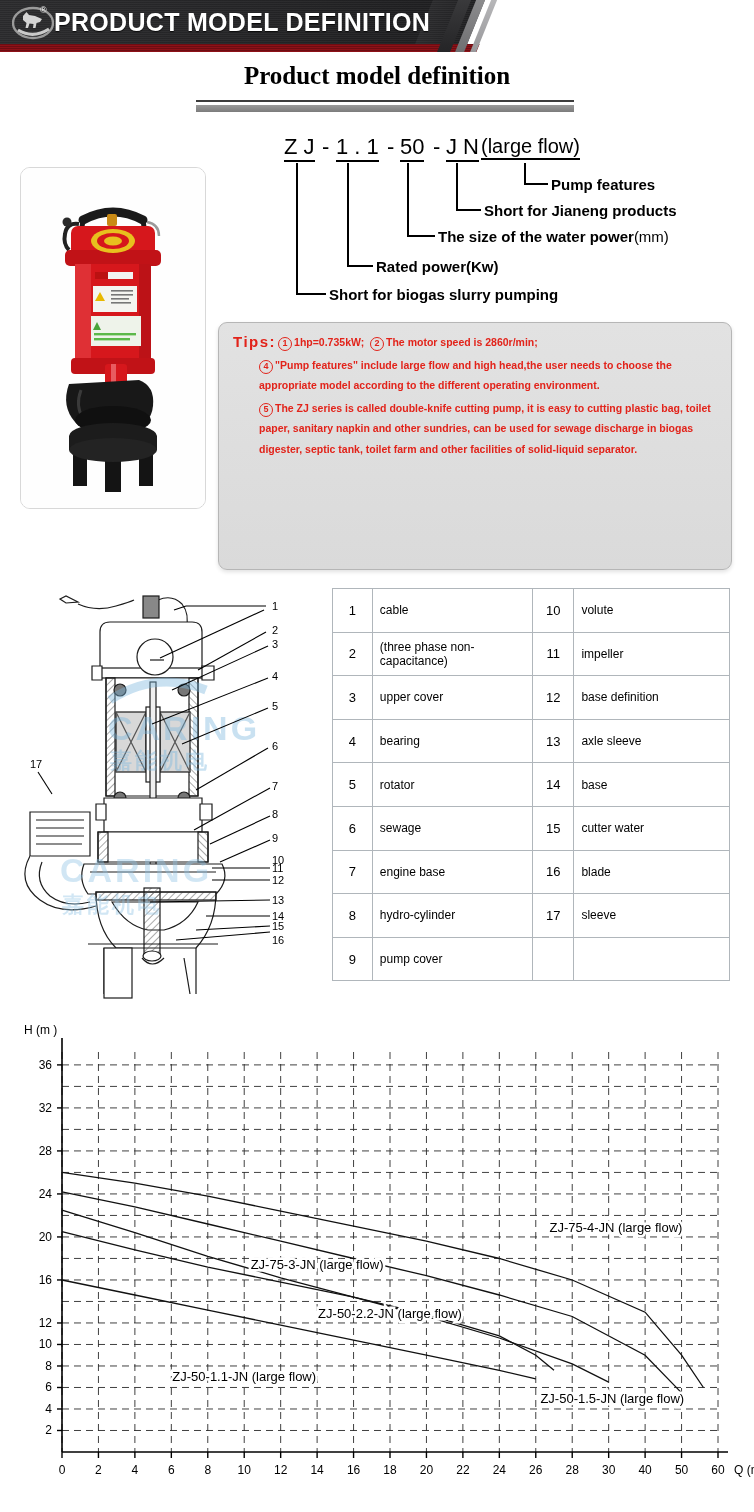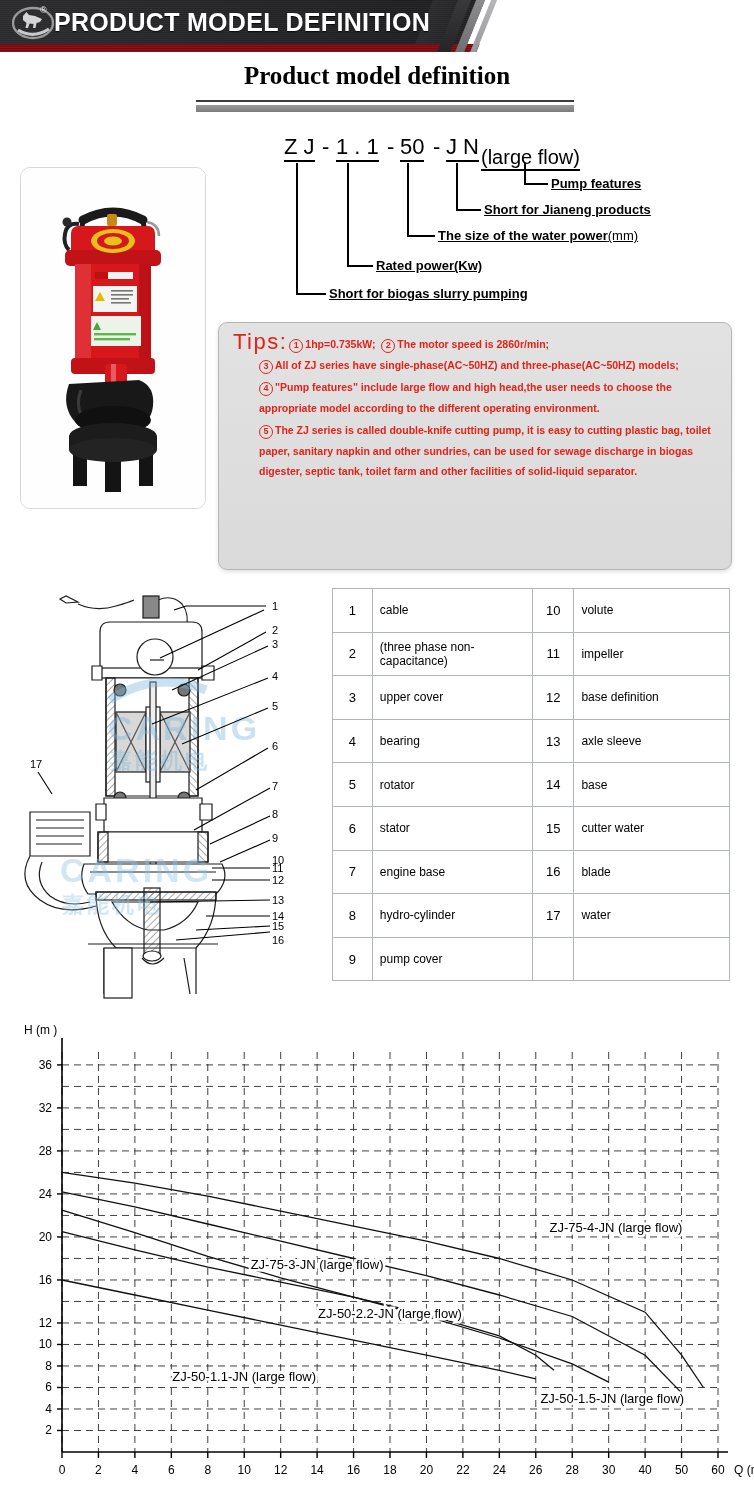--- a/index.html
+++ b/index.html
@@ -39,33 +39,33 @@
   .photo-frame{position:absolute;left:20px;top:167px;width:184px;height:340px;
     background:#fff;border:1px solid #d8d8d8;border-radius:10px;overflow:hidden;}
   .pump{position:absolute;left:0;top:0;width:184px;height:340px;}
 
   
   .model-wrap{position:absolute;left:276px;top:130px;width:470px;height:190px;}
   .mc{position:absolute;top:4px;font-size:22px;font-weight:normal;
     font-family:"Liberation Sans",sans-serif;letter-spacing:0px;}
   .mc u{text-decoration:none;border-bottom:2.5px solid #000;padding-bottom:1px;}
   .mc-paren{font-weight:normal;font-size:20px;}
-  .lead-label{position:absolute;font-size:13px;font-weight:bold;white-space:nowrap;text-decoration:underline;}
+  .lead-label{position:absolute;font-size:15px;font-weight:bold;white-space:nowrap;}
   .lead-label .thin{font-weight:normal;}
   .vline{position:absolute;width:2px;background:#000;}
   .hline{position:absolute;height:2px;background:#000;}
 
   
   .tips{position:absolute;left:218px;top:322px;width:512px;height:246px;
     background:linear-gradient(180deg,#e2e2e2,#dadada);
     border:1px solid #b6b6b6;border-radius:9px;
     box-shadow:0 2px 4px rgba(0,0,0,.12);}
   .tips-inner{position:absolute;left:14px;top:9px;width:486px;
     color:#e2231a;font-size:10.5px;font-weight:bold;line-height:20.5px;}
-  .tips-word{font-size:22px;font-weight:normal;letter-spacing:1.5px;
+  .tips-word{font-size:15px;font-weight:bold;letter-spacing:1.5px;
     vertical-align:-1px;margin-right:2px;}
   .cnum{display:inline-block;border:1.3px solid #e2231a;border-radius:50%;
     width:12px;height:12px;line-height:11px;text-align:center;font-size:9px;
     margin-right:2px;vertical-align:0px;}
   .tips-p{margin:0;padding:0;text-indent:0;}
   .tips-ind{padding-left:26px;}
 
   
   .draw{position:absolute;left:0px;top:572px;width:330px;height:430px;}
 
@@ -163,21 +163,21 @@
 
 <div class="model-wrap">
 
   <div class="mc" style="left:8px;"><u>Z J</u></div>
   <div class="mc" style="left:46px;">-</div>
   <div class="mc" style="left:60px;"><u>1 . 1</u></div>
   <div class="mc" style="left:111px;">-</div>
   <div class="mc" style="left:124px;"><u>50</u></div>
   <div class="mc" style="left:157px;">-</div>
   <div class="mc" style="left:170px;"><u>J N</u></div>
-  <div class="mc mc-paren" style="left:205px;top:16px;"><u>(large flow)</u></div>
+  <div class="mc mc-paren" style="left:205px;top:5px;"><u>(large flow)</u></div>
 
   <div class="vline" style="left:20px;top:33px;height:132px;"></div>
   <div class="hline" style="left:20px;top:163px;width:30px;"></div>
   <div class="lead-label" style="left:53px;top:156px;">Short for biogas slurry pumping</div>
 
   <div class="vline" style="left:71px;top:33px;height:104px;"></div>
   <div class="hline" style="left:71px;top:135px;width:26px;"></div>
   <div class="lead-label" style="left:100px;top:128px;text-align:center;"><span>Rated power(Kw)</span></div>
 
   <div class="vline" style="left:131px;top:33px;height:74px;"></div>
@@ -190,23 +190,20 @@
 
   <div class="vline" style="left:248px;top:33px;height:22px;"></div>
   <div class="hline" style="left:248px;top:53px;width:24px;"></div>
   <div class="lead-label" style="left:275px;top:46px;">Pump features</div>
 </div>
 
 <div class="tips">
   <div class="tips-inner">
     <p class="tips-p">
       <span class="tips-word">Tips:</span><span class="cnum">1</span><span>1hp=0.735kW;</span>&nbsp;&nbsp;<span class="cnum">2</span><span>The motor speed is 2860r/min;</span>
-    </p>
-    <p class="tips-p tips-ind">
-      <span class="cnum">3</span><span>All of ZJ series have single-phase(AC~50HZ) and three-phase(AC~50HZ) models;</span>
     </p>
     <p class="tips-p tips-ind" style="margin-top:2px;">
       <span class="cnum">4</span><span>"Pump features" include large flow and high head,the user needs to choose the appropriate model according to the different operating environment.</span>
     </p>
     <p class="tips-p tips-ind" style="margin-top:2px;">
       <span class="cnum">5</span><span>The ZJ series is called double-knife cutting pump, it is easy to cutting plastic bag, toilet paper, sanitary napkin and other sundries, can be used for sewage discharge in biogas digester, septic tank, toilet farm and other facilities of solid-liquid separator.</span>
     </p>
   </div>
 </div>
 
@@ -368,35 +365,35 @@
       <td class="cname-c">axle sleeve</td>
     </tr>
     <tr>
       <td class="cnum-c">5</td>
       <td class="cname-c">rotator</td>
       <td class="cnum-c">14</td>
       <td class="cname-c">base</td>
     </tr>
     <tr>
       <td class="cnum-c">6</td>
-      <td class="cname-c">stator</td>
+      <td class="cname-c">sewage</td>
       <td class="cnum-c">15</td>
       <td class="cname-c">cutter water</td>
     </tr>
     <tr>
       <td class="cnum-c">7</td>
       <td class="cname-c">engine base</td>
       <td class="cnum-c">16</td>
       <td class="cname-c">blade</td>
     </tr>
     <tr>
       <td class="cnum-c">8</td>
       <td class="cname-c">hydro-cylinder</td>
       <td class="cnum-c">17</td>
-      <td class="cname-c">water</td>
+      <td class="cname-c">sleeve</td>
     </tr>
     <tr>
       <td class="cnum-c">9</td>
       <td class="cname-c">pump cover</td>
       <td class="cnum-c"></td>
       <td class="cname-c"></td>
     </tr>
   </tbody>
 </table>
 

